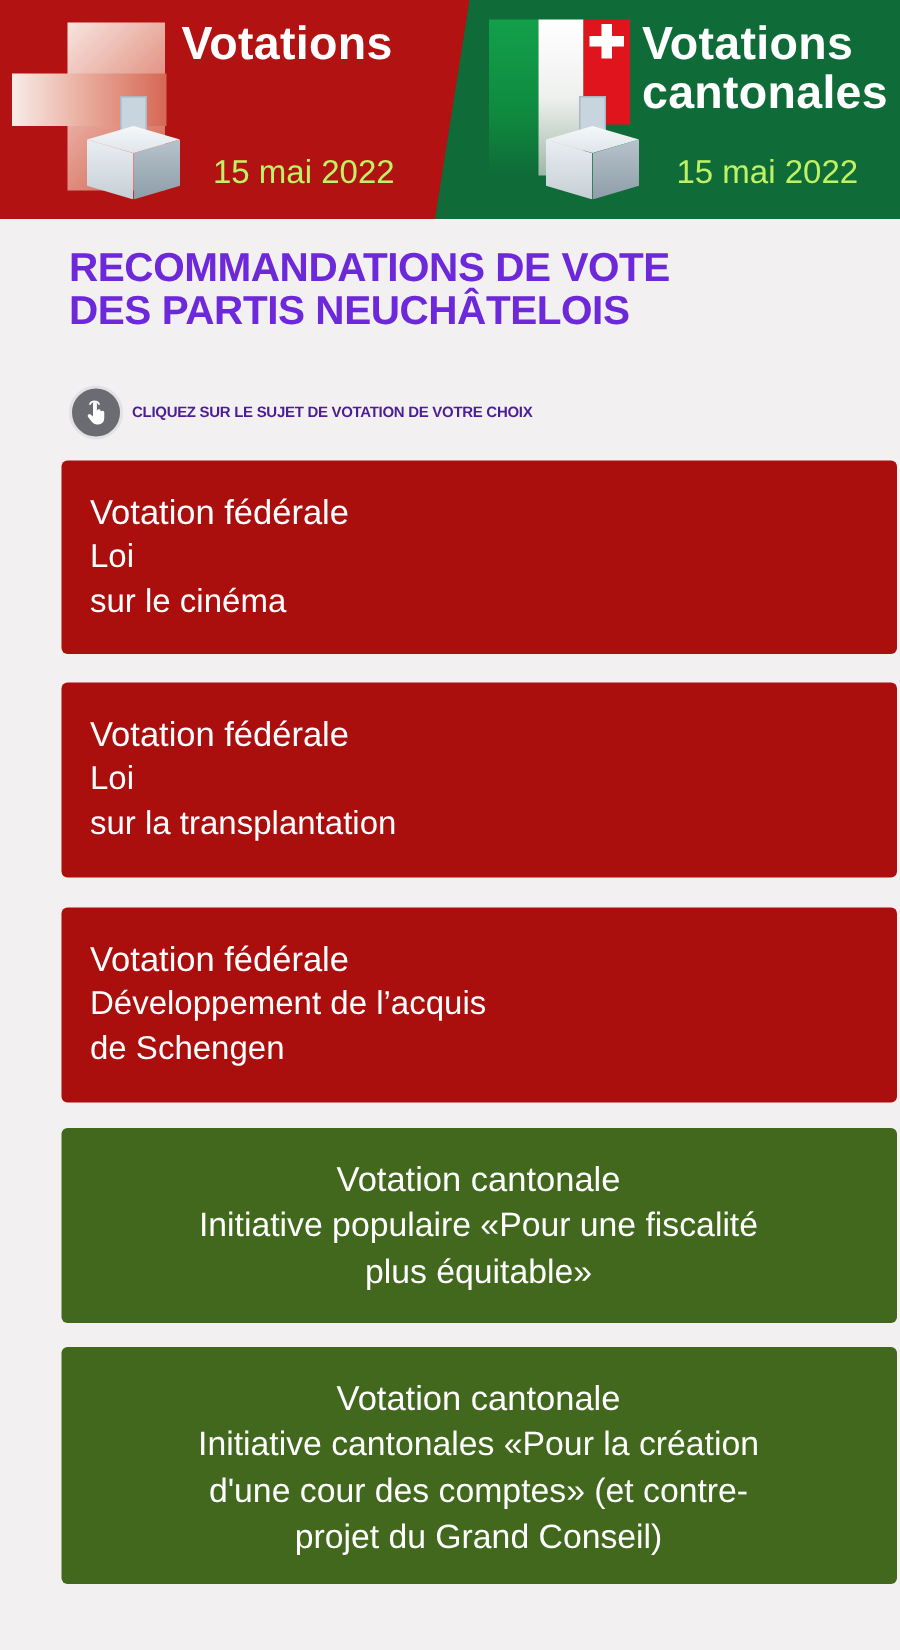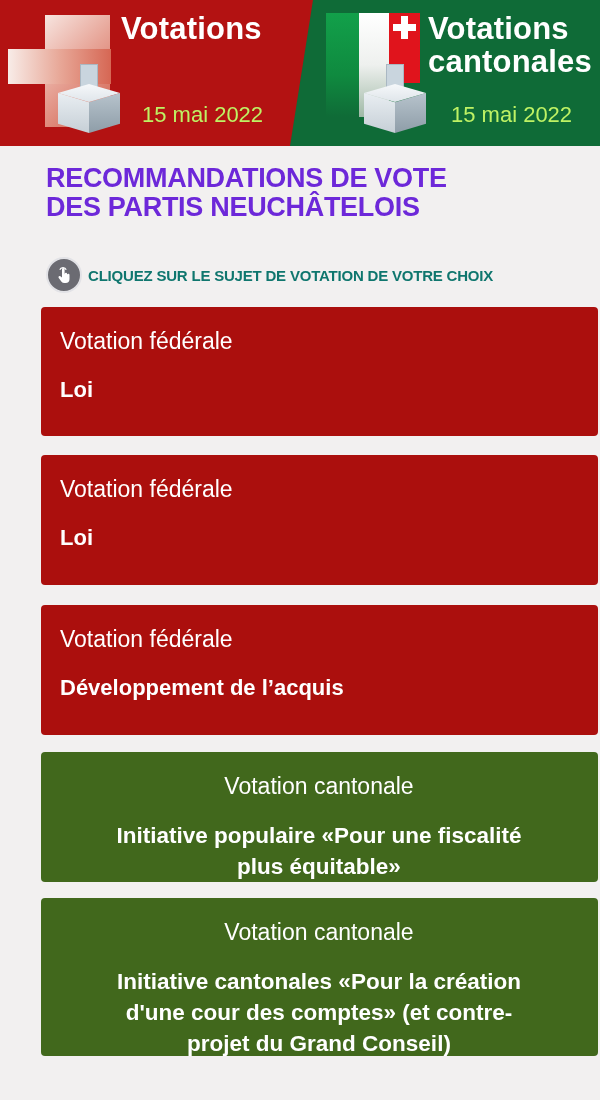--- a/index.html
+++ b/index.html
@@ -87,35 +87,35 @@
     position: absolute; left: 46px; top: 257px; height: 36px;
     display: flex; align-items: center;
   }
   .hint-icon {
     width: 36px; height: 36px; border-radius: 50%;
     background: #6b6b72; border: 2px solid #e2e2e6;
     display: flex; align-items: center; justify-content: center;
     margin-right: 6px;
   }
   .hint-text {
-    font-size: 15px; font-weight: bold; color: #0f766e; letter-spacing: -0.2px;
+    font-size: 10px; font-weight: bold; color: #4c1d95; letter-spacing: -0.2px;
   }
   
   .card {
     position: absolute; left: 41px; width: 557px;
     border-radius: 4px; color: #ffffff; cursor: pointer;
     padding: 20px 18px 0 19px;
   }
   .card.fed { background: #ab0f0d; }
   .card.cant { background: #41681c; padding-left: 17px; text-align: center; }
   .card-kind {
     font-size: 23px; line-height: 29px; font-weight: normal;
   }
   .card-subject {
-    font-size: 22px; line-height: 30px; font-weight: bold; margin-top: 19px;
+    font-size: 22px; line-height: 30px; font-weight: normal;
   }
   .card.cant .card-subject { font-size: 22.5px; line-height: 31px; }
 </style>
 </head>
 <body>
 
 <div class="banner">
 
   <div class="banner-half banner-fed">
     <div>
@@ -168,34 +168,37 @@
       <path d="M3.8 3.8 a3.4 3.4 0 0 1 6.4 0" stroke="#ffffff" stroke-width="1.2" fill="none"></path>
     </svg>
   </div>
   <span class="hint-text">CLIQUEZ SUR LE SUJET DE VOTATION DE VOTRE CHOIX</span>
 </div>
 
 <div class="card fed" style="top:307px; height:129px;">
   <div class="card-kind">Votation fédérale</div>
   <div class="card-subject">
     <div>Loi</div>
+    <div>sur le cinéma</div>
   </div>
 </div>
 
 <div class="card fed" style="top:455px; height:130px;">
   <div class="card-kind">Votation fédérale</div>
   <div class="card-subject">
     <div>Loi</div>
+    <div>sur la transplantation</div>
   </div>
 </div>
 
 <div class="card fed" style="top:605px; height:130px;">
   <div class="card-kind">Votation fédérale</div>
   <div class="card-subject">
     <div>Développement de l’acquis</div>
+    <div>de Schengen</div>
   </div>
 </div>
 
 <div class="card cant" style="top:752px; height:130px;">
   <div class="card-kind">Votation cantonale</div>
   <div class="card-subject">
     <div>Initiative populaire «Pour une fiscalité</div>
     <div>plus équitable»</div>
   </div>
 </div>

